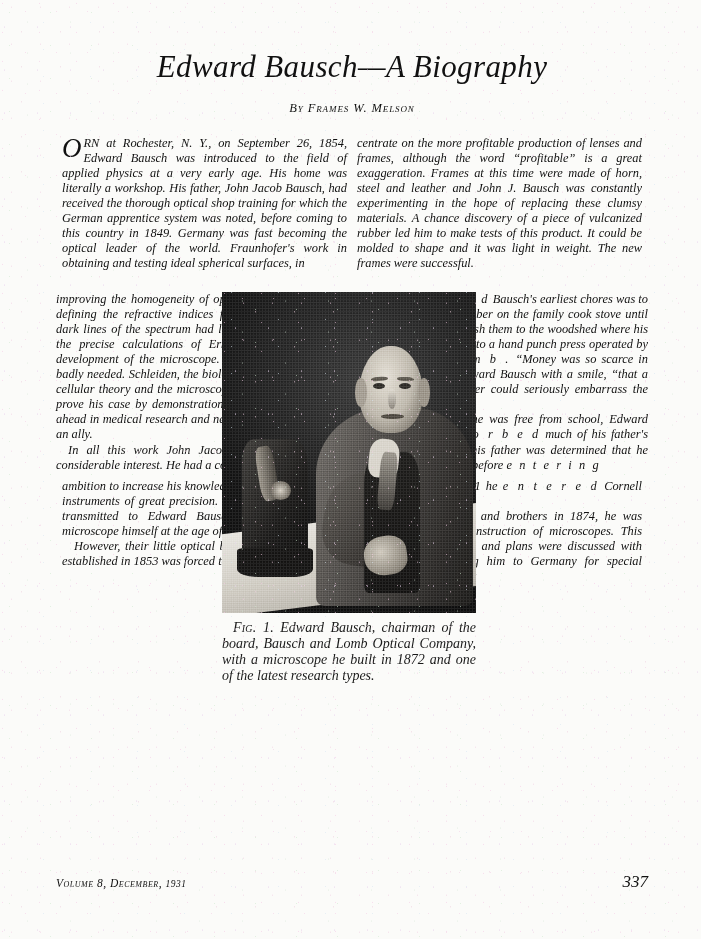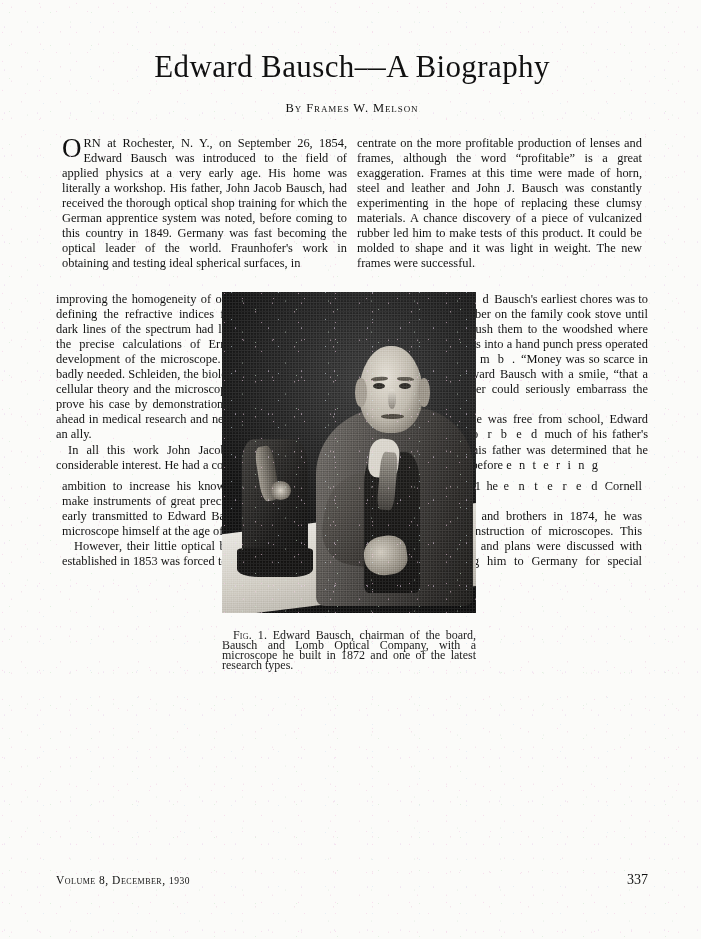--- a/index.html
+++ b/index.html
@@ -34,20 +34,21 @@
       radial-gradient(circle at 55% 91%, #f0d2e0 0 .6px, transparent .7px);
     background-size: 37px 29px, 41px 33px, 29px 37px, 43px 31px, 31px 41px, 47px 27px, 33px 43px, 39px 35px;
   }
 
   .page {
     position: absolute;
     left: 0; top: 0;
     width: 701px;
     height: 939px;
     z-index: 1;
+    font-style: italic;
   }
 
   .content {
     position: absolute;
     left: 56px;
     top: 42px;
     width: 592px;
   }
 
   
@@ -188,23 +189,23 @@
                background:#141312; border-radius: 10% 10% 28% 28%; }
   .ph-scope2 { position:absolute; left:41%; top:70%; width:16%; height:16%;
                background: linear-gradient(140deg,#4a4742,#191816); border-radius: 40% 30% 20% 24%; }
   .ph-grain  { position:absolute; inset:0; opacity:.30; mix-blend-mode:overlay;
                background-image:
                  repeating-linear-gradient(0deg, rgba(255,255,255,.22) 0 1px, rgba(0,0,0,.22) 1px 2px),
                  repeating-linear-gradient(90deg, rgba(255,255,255,.18) 0 1px, rgba(0,0,0,.18) 1px 2px); }
 
   .caption {
     width: 254px;
-    margin-top: 17px;
-    font-size: 12px;
-    line-height: 10px;
+    margin-top: 7px;
+    font-size: 14px;
+    line-height: 16px;
     text-align: justify;
     text-indent: 11px;
     color: #1a1a1a;
   }
   .caption .fig-label { font-variant: small-caps; letter-spacing: .2px; }
 
   
   .footer {
     position: absolute;
     left: 56px;
@@ -213,21 +214,21 @@
     display: flex;
     justify-content: space-between;
     align-items: baseline;
     font-size: 11.5px;
   }
   .vol {
     font-variant: small-caps;
     letter-spacing: .5px;
   }
   .vol .yr { font-size: 9.5px; }
-  .pageno { font-size: 14px; }
+  .pageno { font-size: 17px; }
 
   
   .sp { letter-spacing: 2.1px; }
 </style>
 </head>
 <body>
 
 <div class="page">
   <div class="content">
 
@@ -300,19 +301,19 @@
         <p><span>the business so in 1871 he </span><span class="sp">e n t e r e d</span><span> Cornell University.</span></p>
         <p class="indent">Rejoining his father and brothers in 1874, he was eager to begin the construction of microscopes. This desire was encouraged and plans were discussed with Zentmayer for sending him to Germany for special training. When this idea</p>
       </div>
     </div>
 
   </div>
 
   <div class="footer">
     <div class="vol">
       <span>Volume 8, December,</span>
-      <span class="yr">1930</span>
+      <span class="yr">1931</span>
     </div>
     <div class="pageno">337</div>
   </div>
 </div>
 
 <div class="scan-noise"></div>
 
 </body></html>

